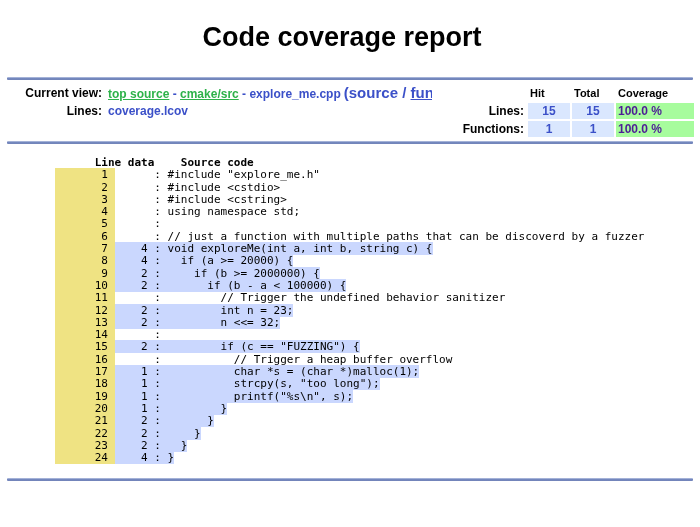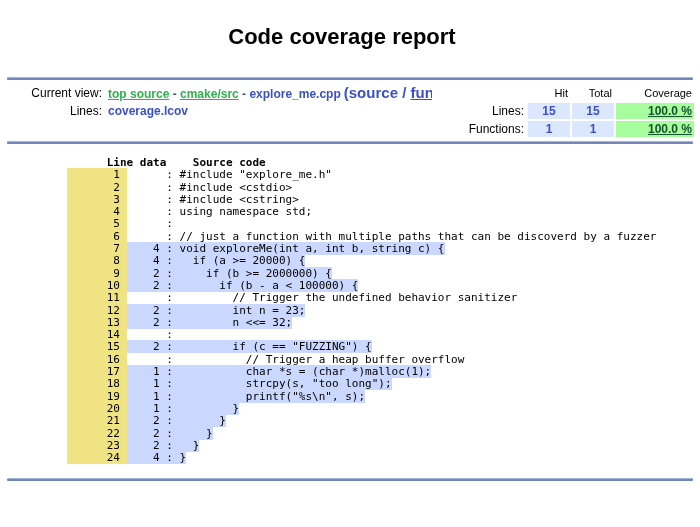--- a/index.html
+++ b/index.html
@@ -2,55 +2,55 @@
 <html style="--link-green: #2eb24a; --text-blue: #3b50c8; --line-num-bg: #efe383; --covered-bg: #cad7fe; --cell-bg: #dae7fe; --good-bg: #a7fc9d; --rule-blue: #5e74b2;"><head>
 <meta charset="utf-8">
 <style>
   html, body { margin:0; padding:0; }
   body {
     width:700px; height:527px; background:#ffffff; color:#000;
     font-family:"Liberation Sans", sans-serif; overflow:hidden;
   }
   h1.title {
     margin:20px 16px 0 0; text-align:center;
-    font-size:22px; line-height:34px; font-weight:bold; letter-spacing:0;
+    font-size:27px; line-height:34px; font-weight:bold; letter-spacing:0;
   }
   .rule {
     height:3px; margin:0 7px;
     background:linear-gradient(to bottom, #bcc7e4, #5e74b2 65%, #8694c2);
     border-radius:1px;
   }
   .rule-top { margin-top:23px; }
   
   table.summary {
     border-collapse:separate; border-spacing:2px 2px;
     margin:2px 4px 2px 6px; width:690px; table-layout:fixed;
     font-size:12px;
   }
   table.summary td { padding:0 2px; height:16px; vertical-align:middle; overflow:hidden; white-space:nowrap; }
-  td.lbl  { font-weight:normal; text-align:right; }
+  td.lbl  { font-weight:bold; text-align:right; }
   td.val  { color:var(--text-blue,#3b50c8); font-weight:bold; }
   .glink  { color:var(--link-green,#2eb24a); text-decoration:underline; cursor:pointer; }
   .bsep   { color:var(--text-blue,#3b50c8); }
   .vopts  { font-size:15px; margin-left:3px; }
   .vopts .fnlink { text-decoration:underline; cursor:pointer; }
-  td.colhdr { font-size:11px; font-weight:normal; text-align:right; color:#000; }
+  td.colhdr { font-size:11px; font-weight:bold; text-align:left; color:#000; }
   td.num-cell {
     background:var(--cell-bg,#dae7fe); color:var(--text-blue,#3b50c8);
     font-weight:bold; text-align:center;
   }
   td.pct-cell {
-    background:var(--good-bg,#a7fc9d); color:#14532d;
-    font-weight:bold; text-align:right;text-decoration:underline;
+    background:var(--good-bg,#a7fc9d); color:#4c1d95;
+    font-weight:bold; text-align:left;
   }
   
   pre.code {
     font-family:"DejaVu Sans Mono", monospace;
     font-size:11px; line-height:12.3px;
-    margin:13px 0 0 36px; white-space:pre;padding-left:31px;
+    margin:13px 0 0 24px; white-space:pre;padding-left:31px;
   }
   .srcline { height:12.3px; }
   .srchdr  { font-weight:bold; }
   .ln  { background:var(--line-num-bg,#efe383); }
   .ld.is-cov { background:var(--covered-bg,#cad7fe); }
   .rule-bottom { margin-top:14px; }
 </style>
 </head>
 <body>
 

